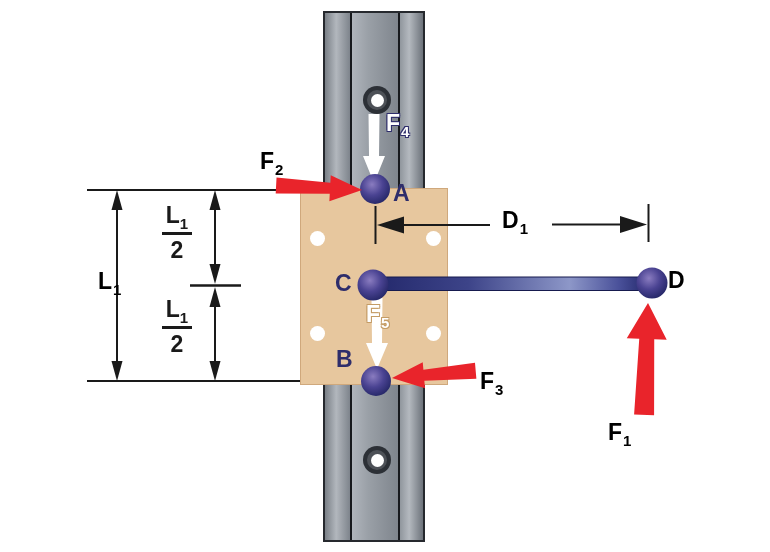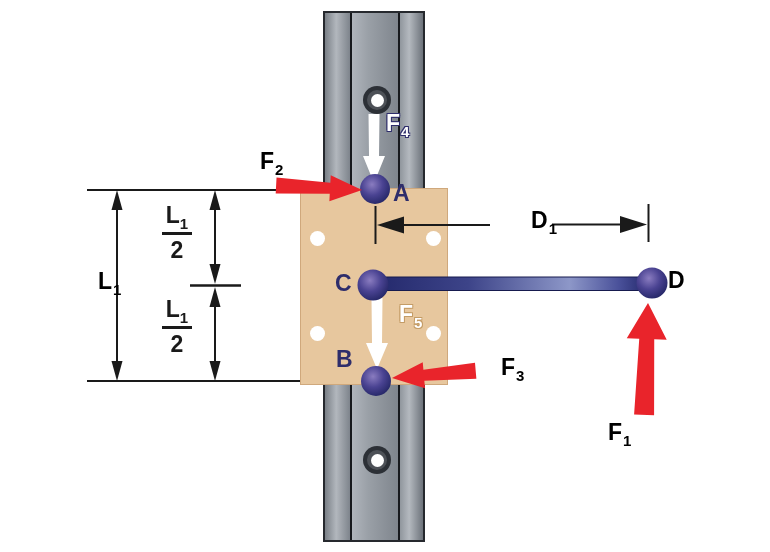--- a/index.html
+++ b/index.html
@@ -129,34 +129,34 @@
   <div class="lbl lbl-navy" style="left:336px;top:348px;"><span>B</span></div>
   <div class="lbl lbl-navy" style="left:335px;top:272px;"><span>C</span></div>
   <div class="lbl lbl-black" style="left:668px;top:269px;"><span>D</span></div>
 
   <div class="lbl lbl-black" style="left:608px;top:421px;">
     <span>F</span><span class="sub">1</span>
   </div>
   <div class="lbl lbl-black" style="left:260px;top:150px;">
     <span>F</span><span class="sub">2</span>
   </div>
-  <div class="lbl lbl-black" style="left:480px;top:356px;margin-left:21px;">
+  <div class="lbl lbl-black" style="left:480px;top:370px;">
     <span>F</span><span class="sub">3</span>
   </div>
   <div class="lbl lbl-white-navy" style="left:386px;top:112px;">
     <span>F</span><span class="sub">4</span>
   </div>
-  <div class="lbl lbl-white-tan" style="left:399px;top:303px;text-align:center;">
+  <div class="lbl lbl-white-tan" style="left:366px;top:303px;text-align:center;">
     <span>F</span><span class="sub">5</span>
   </div>
 
   <div class="lbl lbl-black" style="left:98px;top:270px;">
     <span>L</span><span class="sub">1</span>
   </div>
-  <div class="lbl lbl-black" style="left:502px;top:209px;margin-left:29px;">
+  <div class="lbl lbl-black" style="left:502px;top:209px;">
     <span>D</span><span class="sub">1</span>
   </div>
 
   <div class="fraction" style="left:152px;top:203px;">
     <div class="frac-num">
       <span>L</span><span class="sub">1</span>
     </div>
     <div class="frac-bar"></div>
     <div class="frac-den">2</div>
   </div>

